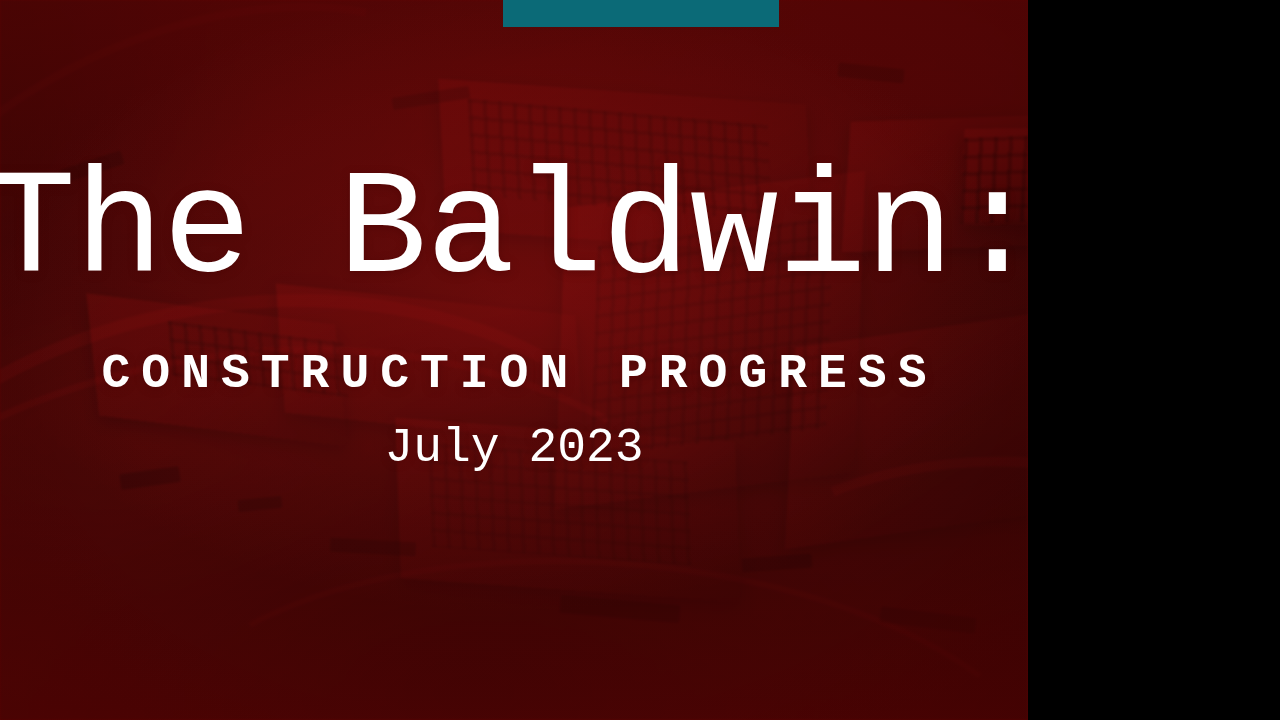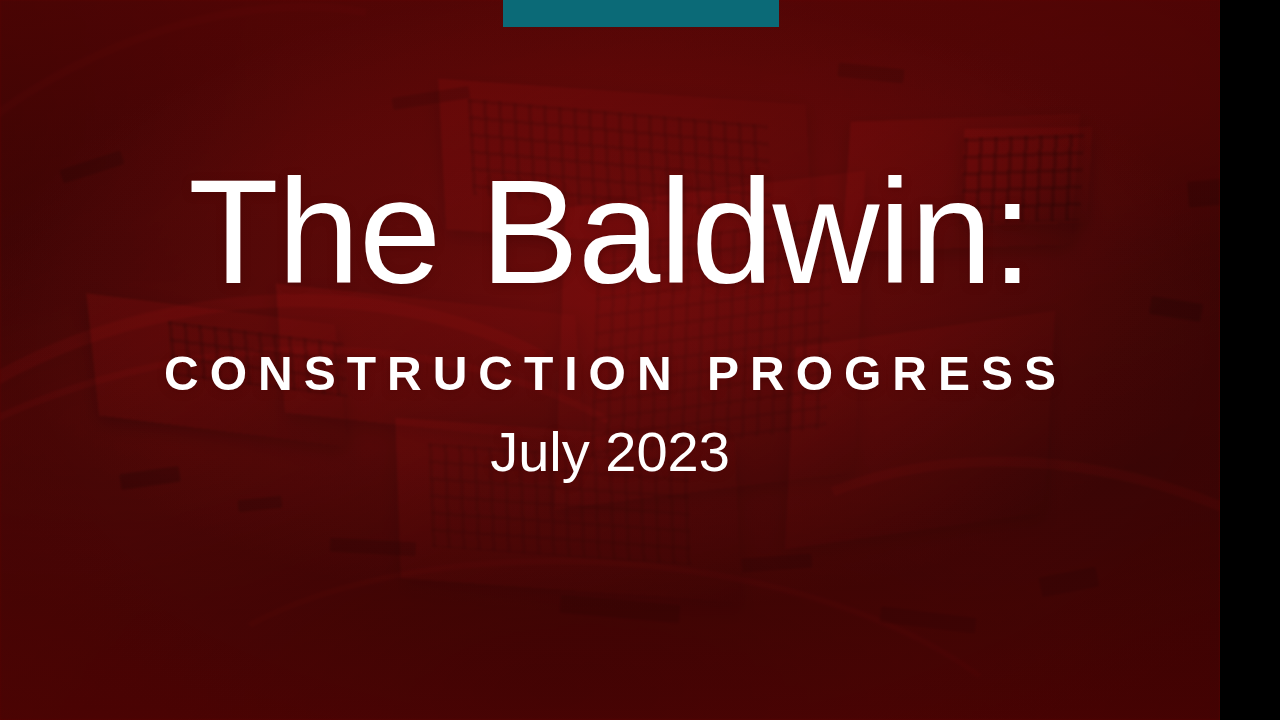--- a/index.html
+++ b/index.html
@@ -3,25 +3,25 @@
 <meta charset="utf-8">
 <title>The Baldwin Construction Progress</title>
 <style>
   html, body {
     margin: 0;
     padding: 0;
     background: #000;
   }
   #slide {
     position: relative;
-    width: 1220px;
+    width: 1028px;
     height: 720px;
     overflow: hidden;
     background: #8d0a0a;
-    font-family: Liberation Sans, sans-serif;
+    font-family: Liberation Mono, monospace;
     user-select: none;
   }
 
   
   #photo {
     position: absolute;
     inset: 0;
     overflow: hidden;
     filter: blur(1.2px);
   }
@@ -141,21 +141,21 @@
     font-size: 48px;
     line-height: 1;
     font-weight: 700;
     letter-spacing: 11px;
     text-indent: 11px;
     text-shadow: 0 2px 9px rgba(70,0,0,.45);
     white-space: nowrap;
   }
   #date {
     margin-top: 26px;
-    font-size: 56px;
+    font-size: 48px;
     line-height: 1;
     font-weight: 200;
     letter-spacing: 0px;
     text-shadow: 0 2px 9px rgba(70,0,0,.45);
     white-space: nowrap;
   }
 </style>
 </head>
 <body>
 

